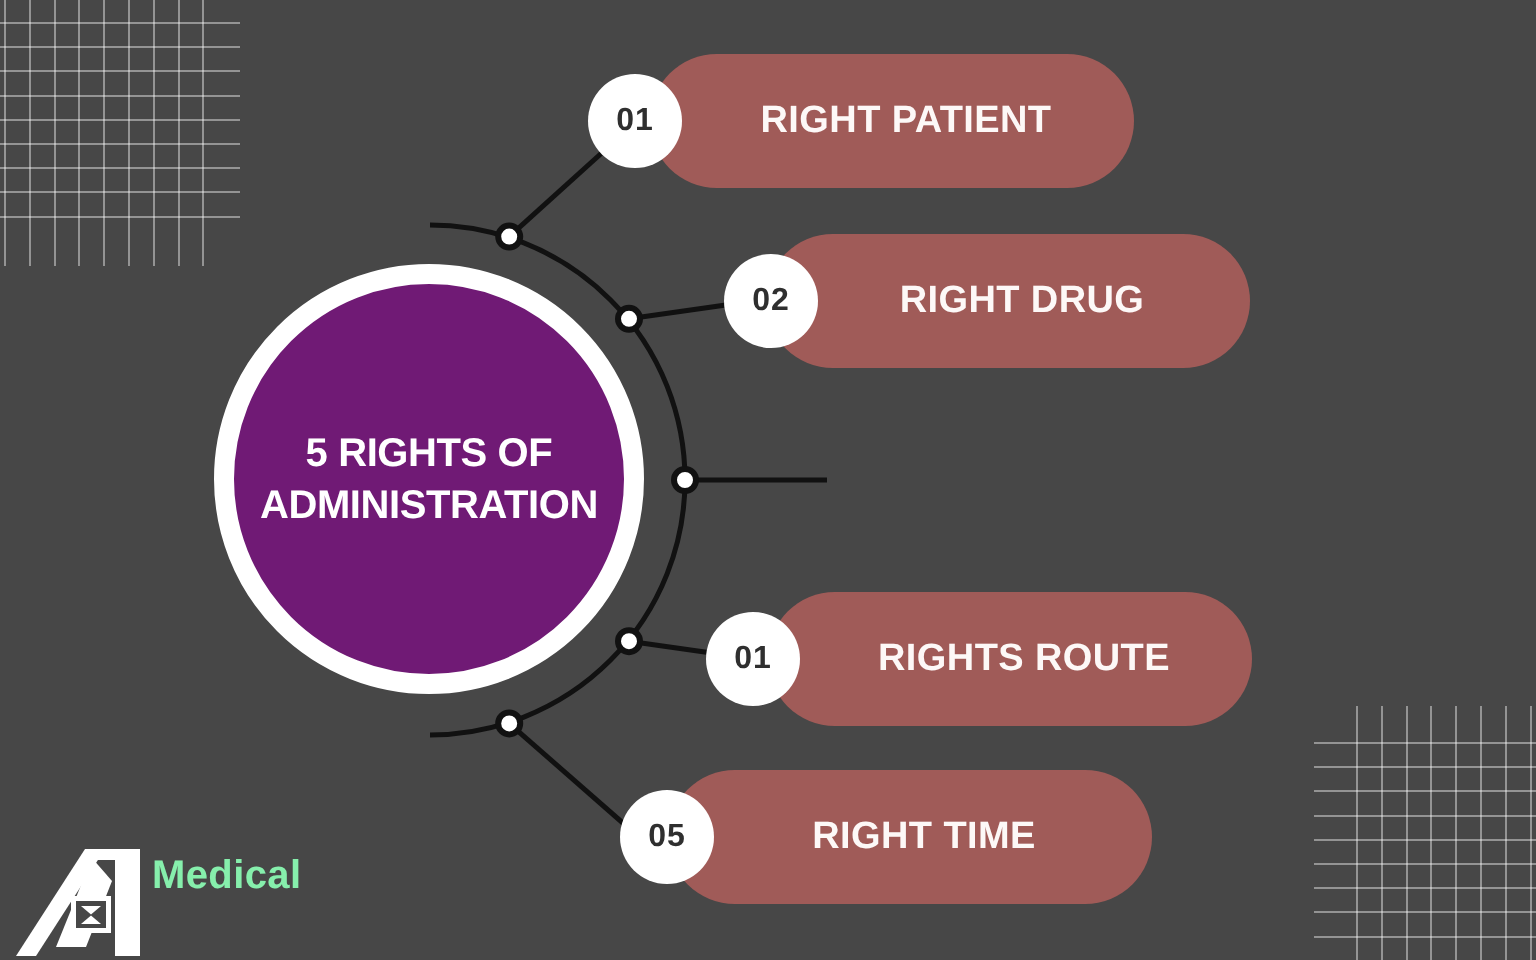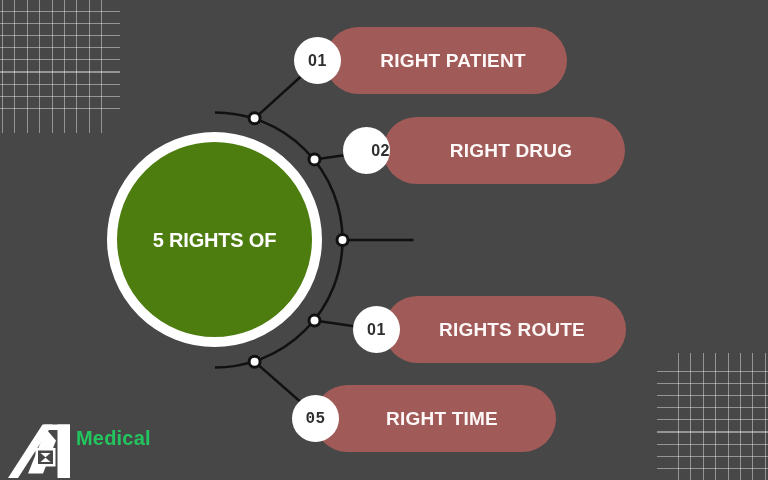--- a/index.html
+++ b/index.html
@@ -15,52 +15,52 @@
   #grid-tl-v{left:2px;top:0;width:100px;height:133px;}
   #grid-tl-h{left:0;top:11px;width:120px;height:107px;}
   #grid-br-v{left:678px;top:353px;width:90px;height:127px;}
   #grid-br-h{left:657px;top:371px;width:111px;height:102px;}
   
   #connectors{position:absolute;left:0;top:0;width:768px;height:480px;}
   
   .center-circle{
     position:absolute;left:107px;top:132px;width:215px;height:215px;
     box-sizing:border-box;border:10px solid #ffffff;border-radius:50%;
-    background:#4d7c0f;display:flex;align-items:center;justify-content:center;
+    background:#701a75;display:flex;align-items:center;justify-content:center;
   }
   .center-text{
     text-align:center;color:#ffffff;font-weight:bold;font-size:20px;line-height:26px;
     letter-spacing:-0.2px;
   }
   
   .pill{
     position:absolute;width:242px;height:67px;border-radius:34px;background:#a05b58;
     display:flex;align-items:center;justify-content:center;padding-left:14px;box-sizing:border-box;
     color:#fdf8f7;font-weight:bold;font-size:19px;letter-spacing:0.2px;
   }
   #pill-1{left:325px;top:27px;}
   #pill-2{left:383px;top:117px;}
   #pill-3{left:417px;top:206px;}
   #pill-4{left:384px;top:296px;}
-  #pill-5{left:314px;top:385px;}
+  #pill-5{left:334px;top:385px;}
   
   .numcircle{
     position:absolute;width:47px;height:47px;border-radius:50%;background:#ffffff;
     display:flex;align-items:center;justify-content:center;
     color:#2f2f2f;font-weight:bold;font-size:16px;letter-spacing:0.5px;
   }
   #num-1{left:294px;top:37px;}
-  #num-2{left:343px;top:127px;justify-content:flex-end;}
+  #num-2{left:362px;top:127px;}
   #num-3{left:390px;top:216px;}
   #num-4{left:353px;top:306px;}
-  #num-5{left:292px;top:395px;font-family:Liberation Mono, monospace;}
+  #num-5{left:310px;top:395px;}
   
   #logo-mark{position:absolute;left:6px;top:420px;width:66px;height:60px;}
   .logo-text{
-    position:absolute;left:76px;top:425px;color:#22c55e;font-weight:bold;
+    position:absolute;left:76px;top:425px;color:#86efac;font-weight:bold;
     font-size:20px;line-height:27px;letter-spacing:0.2px;
   }
 </style>
 </head>
 <body>
 
 <div class="canvas">
 
   <div class="grid grid-v" id="grid-tl-v"></div>
   <div class="grid grid-h" id="grid-tl-h"></div>
@@ -77,20 +77,21 @@
     <circle cx="254.6" cy="118.3" r="5.5" fill="#ffffff" stroke="#111111" stroke-width="3"></circle>
     <circle cx="314.5" cy="159.4" r="5.5" fill="#ffffff" stroke="#111111" stroke-width="3"></circle>
     <circle cx="342.5" cy="240" r="5.5" fill="#ffffff" stroke="#111111" stroke-width="3"></circle>
     <circle cx="314.5" cy="320.6" r="5.5" fill="#ffffff" stroke="#111111" stroke-width="3"></circle>
     <circle cx="254.6" cy="361.7" r="5.5" fill="#ffffff" stroke="#111111" stroke-width="3"></circle>
   </svg>
 
   <div class="center-circle">
     <div class="center-text">
       <div>5 RIGHTS OF</div>
+      <div>ADMINISTRATION</div>
     </div>
   </div>
 
   <div class="pill" id="pill-1">
       <span>RIGHT PATIENT</span>
     </div>
   <div class="pill" id="pill-2">
       <span>RIGHT DRUG</span>
     </div>
   <div class="pill" id="pill-4">

